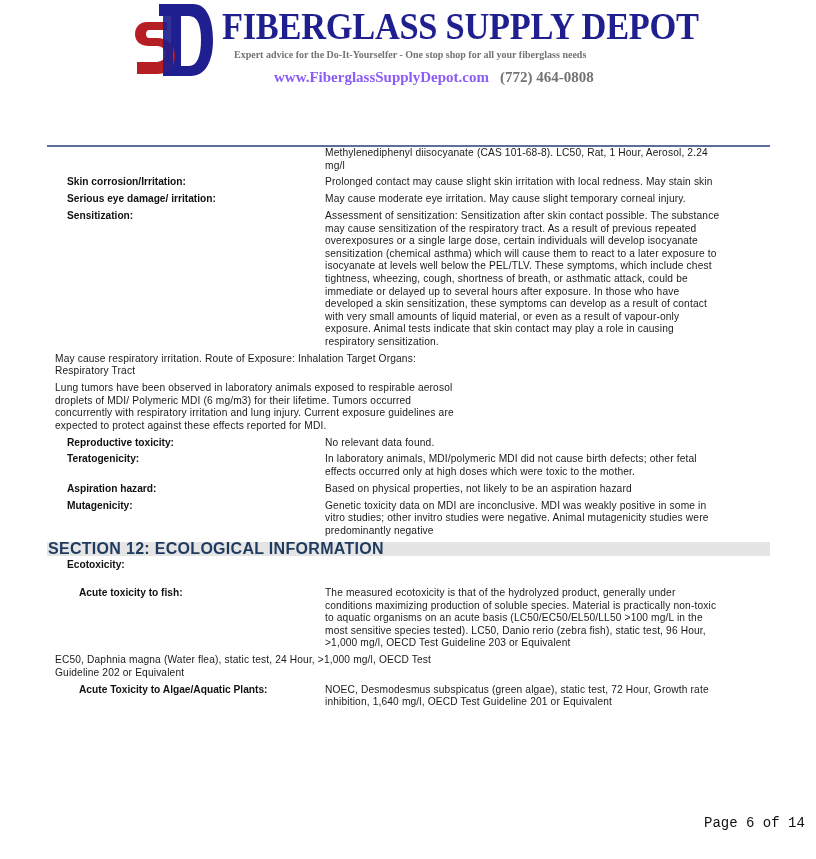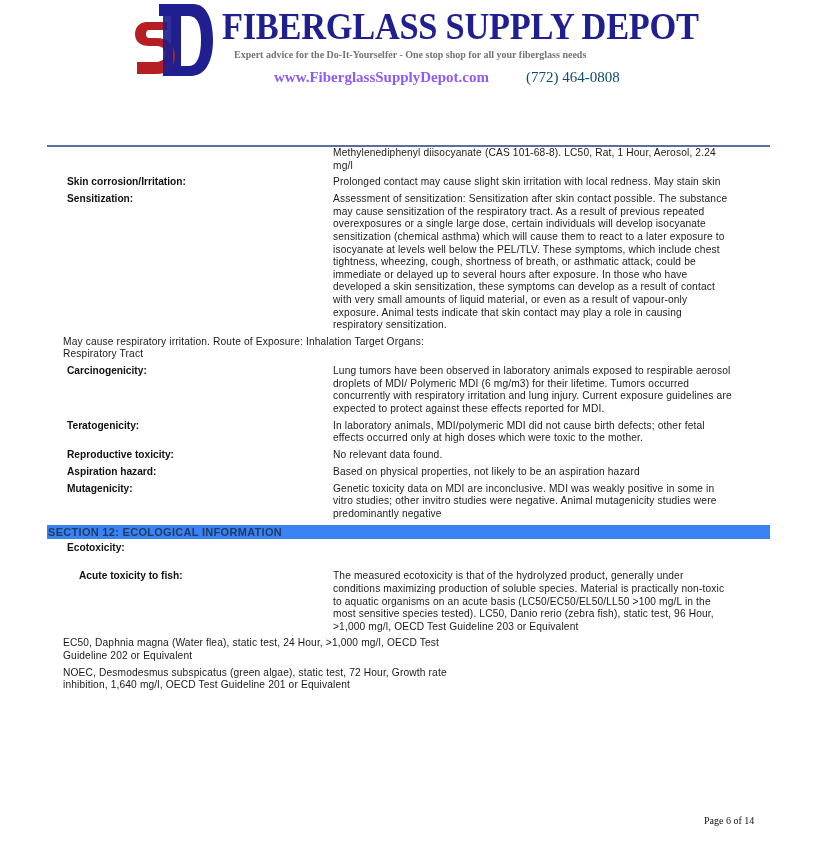--- a/index.html
+++ b/index.html
@@ -59,26 +59,26 @@
       top: 69px;
       font-family: "Liberation Serif", "DejaVu Serif", serif;
       font-weight: bold;
       font-size: 15px;
       color: #8b5cf6;
       white-space: nowrap;
       margin-left: 12px;
     }
     .brand-phone {
       position: absolute;
-      left: 526px;
+      left: 500px;
       top: 69px;
       font-family: "Liberation Serif", "DejaVu Serif", serif;
-      font-weight: normal;
+      font-weight: bold;
       font-size: 15px;
-      color: #0c4a6e;
+      color: #737373;
       white-space: nowrap;
     }
 
     
     .top-rule {
       position: absolute;
       left: 47px;
       top: 145px;
       width: 723px;
       height: 2px;
@@ -105,50 +105,50 @@
       box-sizing: border-box;
       font-weight: bold;
       flex: 0 0 auto;
       color: #111;
     }
     .row.sub .label {
       padding-left: 32px;
     }
     .row .value {
       width: 400px;
-      margin-left: 16px;
+      margin-left: 8px;
       color: #1a1a1a;
       letter-spacing: 0.15px;
     }
     .row.cont .label { visibility: hidden; }
 
     .section-bar {
-      background: #3b82f6;
+      background: #e5e5e5;
       height: 14px;
       margin: 2px 0 3px 0;
       font-weight: bold;
-      font-size: 11px;
+      font-size: 16px;
       line-height: 14px;
       color: #1e3a5f;
       padding-left: 1px;
       letter-spacing: 0.3px;
     }
     .subhead {
       padding-left: 20px;
       font-weight: bold;
       margin-bottom: 16px;
     }
 
     
     .page-number {
       position: absolute;
       left: 704px;
       top: 815px;
-      font-family: Liberation Serif, serif;
-      font-size: 10px;
+      font-family: Liberation Mono, monospace;
+      font-size: 14px;
       color: #111;
       white-space: nowrap;
     }
   </style>
 </head>
 <body>
 
 <div class="header">
   <svg class="logo-mark" viewBox="0 0 80 76">
 
@@ -171,37 +171,40 @@
 
   <div class="row cont">
     <div class="label"></div>
     <div class="value">Methylenediphenyl diisocyanate (CAS 101-68-8). LC50, Rat, 1 Hour, Aerosol, 2.24 mg/l</div>
   </div>
   <div class="row">
     <div class="label">Skin corrosion/Irritation:</div>
     <div class="value">Prolonged contact may cause slight skin irritation with local redness. May stain skin</div>
   </div>
   <div class="row">
+    <div class="label">Serious eye damage/ irritation:</div>
+    <div class="value">May cause moderate eye irritation. May cause slight temporary corneal injury.</div>
+  </div>
+  <div class="row">
     <div class="label">Sensitization:</div>
     <div class="value">Assessment of sensitization: Sensitization after skin contact possible. The substance may cause sensitization of the respiratory tract. As a result of previous repeated overexposures or a single large dose, certain individuals will develop isocyanate sensitization (chemical asthma) which will cause them to react to a later exposure to isocyanate at levels well below the PEL/TLV. These symptoms, which include chest tightness, wheezing, cough, shortness of breath, or asthmatic attack, could be immediate or delayed up to several hours after exposure. In those who have developed a skin sensitization, these symptoms can develop as a result of contact with very small amounts of liquid material, or even as a result of vapour-only exposure. Animal tests indicate that skin contact may play a role in causing respiratory sensitization.</div>
   </div>
   <div class="row">
     <div class="value">May cause respiratory irritation. Route of Exposure: Inhalation Target Organs: Respiratory Tract</div>
   </div>
   <div class="row">
-    <div class="label">Carcinogenicity:</div>
     <div class="value">Lung tumors have been observed in laboratory animals exposed to respirable aerosol droplets of MDI/ Polymeric MDI (6 mg/m3) for their lifetime. Tumors occurred concurrently with respiratory irritation and lung injury. Current exposure guidelines are expected to protect against these effects reported for MDI.</div>
+  </div>
+  <div class="row">
+    <div class="label">Reproductive toxicity:</div>
+    <div class="value">No relevant data found.</div>
   </div>
   <div class="row">
     <div class="label">Teratogenicity:</div>
     <div class="value">In laboratory animals, MDI/polymeric MDI did not cause birth defects; other fetal effects occurred only at high doses which were toxic to the mother.</div>
-  </div>
-  <div class="row">
-    <div class="label">Reproductive toxicity:</div>
-    <div class="value">No relevant data found.</div>
   </div>
   <div class="row">
     <div class="label">Aspiration hazard:</div>
     <div class="value">Based on physical properties, not likely to be an aspiration hazard</div>
   </div>
   <div class="row">
     <div class="label">Mutagenicity:</div>
     <div class="value">Genetic toxicity data on MDI are inconclusive. MDI was weakly positive in some in vitro studies; other invitro studies were negative. Animal mutagenicity studies were predominantly negative</div>
   </div>
 
@@ -209,17 +212,18 @@
   <div class="subhead">Ecotoxicity:</div>
 
   <div class="row sub">
     <div class="label">Acute toxicity to fish:</div>
     <div class="value">The measured ecotoxicity is that of the hydrolyzed product, generally under conditions maximizing production of soluble species. Material is practically non-toxic to aquatic organisms on an acute basis (LC50/EC50/EL50/LL50 &gt;100 mg/L in the most sensitive species tested). LC50, Danio rerio (zebra fish), static test, 96 Hour, &gt;1,000 mg/l, OECD Test Guideline 203 or Equivalent</div>
   </div>
   <div class="row sub">
     <div class="value">EC50, Daphnia magna (Water flea), static test, 24 Hour, &gt;1,000 mg/l, OECD Test Guideline 202 or Equivalent</div>
   </div>
   <div class="row sub">
+    <div class="label">Acute Toxicity to Algae/Aquatic Plants:</div>
     <div class="value">NOEC, Desmodesmus subspicatus (green algae), static test, 72 Hour, Growth rate inhibition, 1,640 mg/l, OECD Test Guideline 201 or Equivalent</div>
   </div>
 </div>
 
 <div class="page-number">Page 6 of 14</div>
 
 </body></html>

